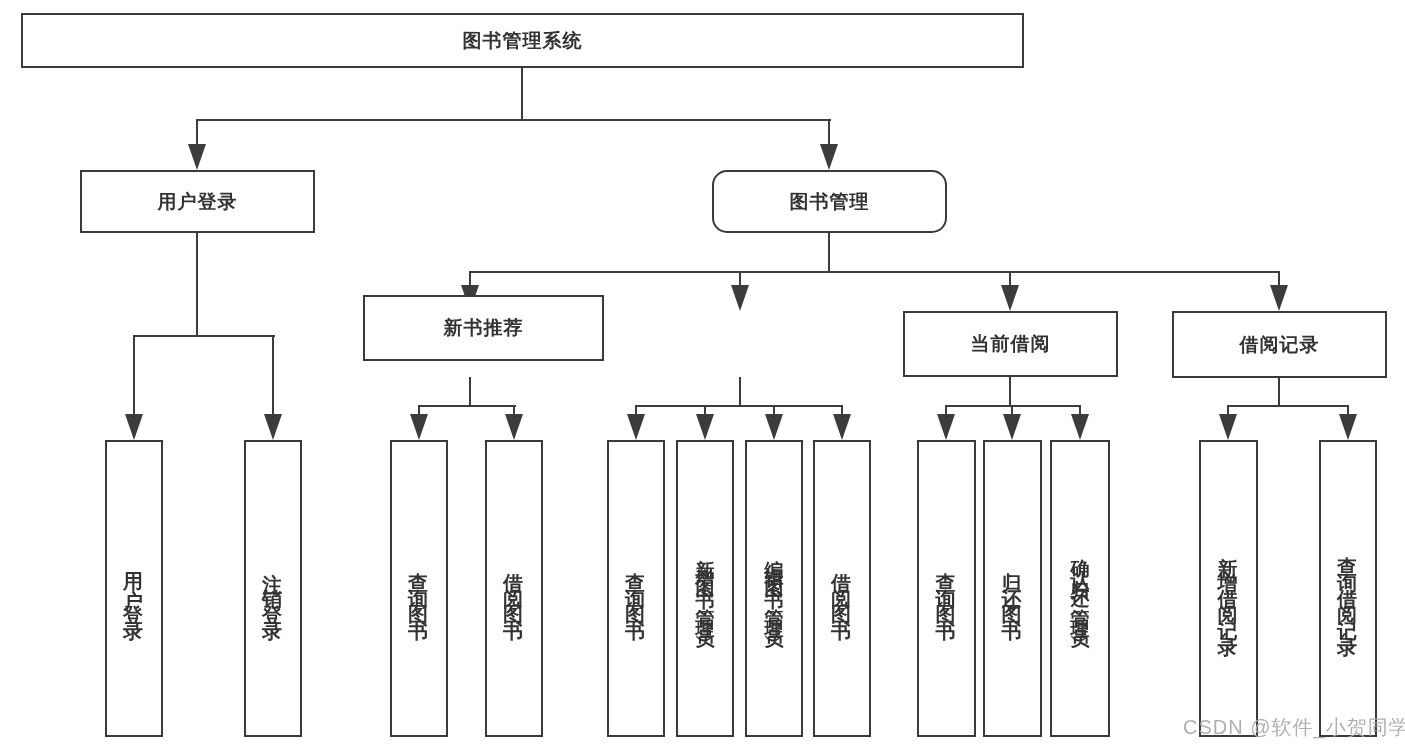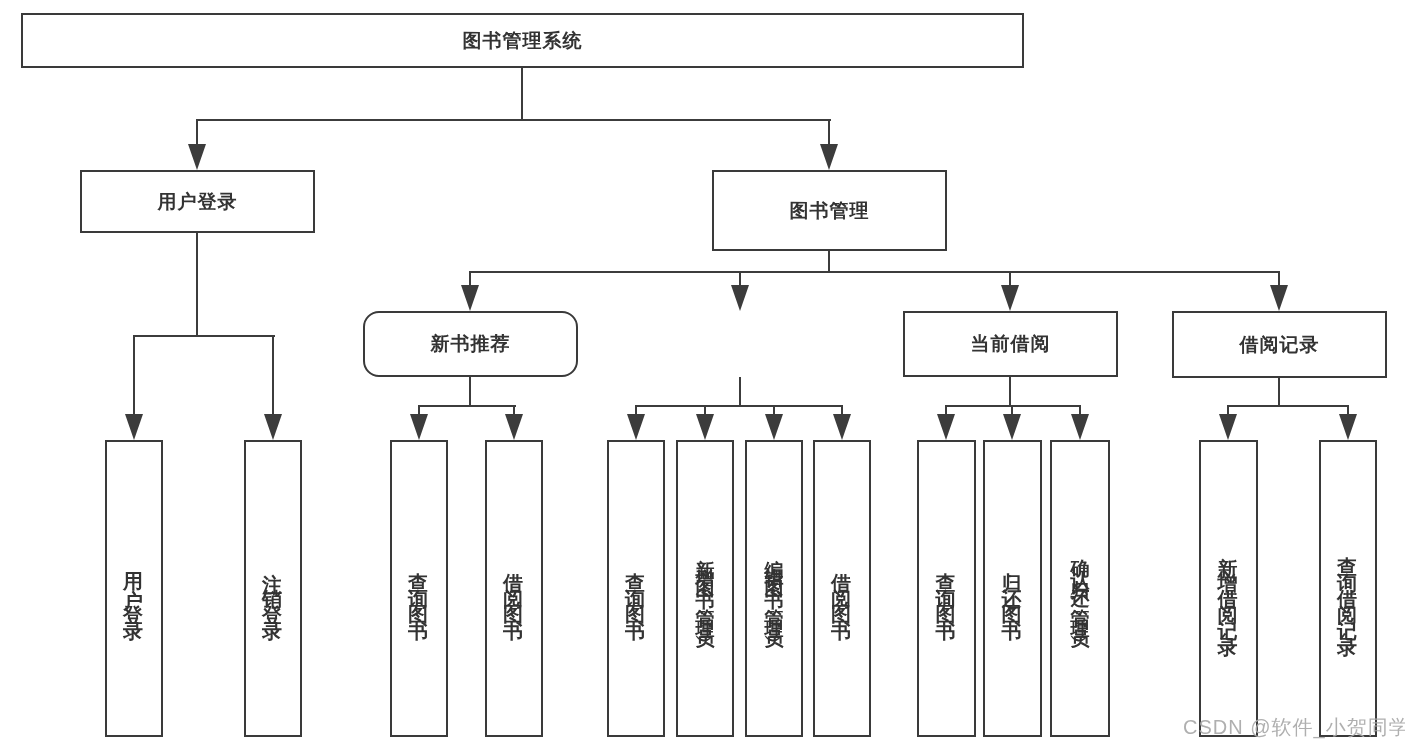--- a/index.html
+++ b/index.html
@@ -123,25 +123,25 @@
   <div class="vl" style="left:1347px;top:405px;height:12px;"></div>
   <div class="arw" style="left:1339px;top:414px;"></div>
 
   <div class="node" style="left:21px;top:13px;width:1003px;height:55px;">
     <span class="label">图书管理系统</span>
   </div>
 
   <div class="node" style="left:80px;top:170px;width:235px;height:63px;">
     <span class="label">用户登录</span>
   </div>
-  <div class="node" style="left:712px;top:170px;width:235px;height:81px;">
+  <div class="node" style="left:712px;top:170px;width:235px;height:63px;border-radius:15px;">
     <span class="label">图书管理</span>
   </div>
 
-  <div class="node" style="left:363px;top:311px;width:215px;height:66px;border-radius:16px;">
+  <div class="node" style="left:363px;top:295px;width:241px;height:66px;">
     <span class="label">新书推荐</span>
   </div>
   <div class="node" style="left:903px;top:311px;width:215px;height:66px;">
     <span class="label">当前借阅</span>
   </div>
   <div class="node" style="left:1172px;top:311px;width:215px;height:67px;">
     <span class="label">借阅记录</span>
   </div>
 
   <div class="node leaf" style="left:105px;">

